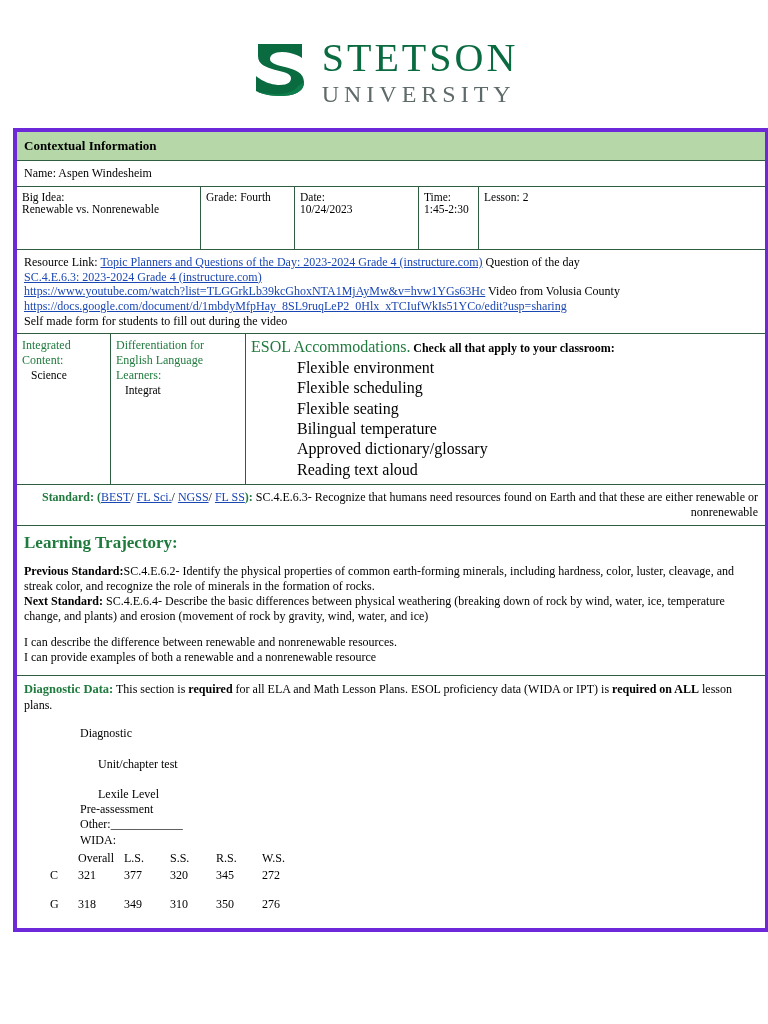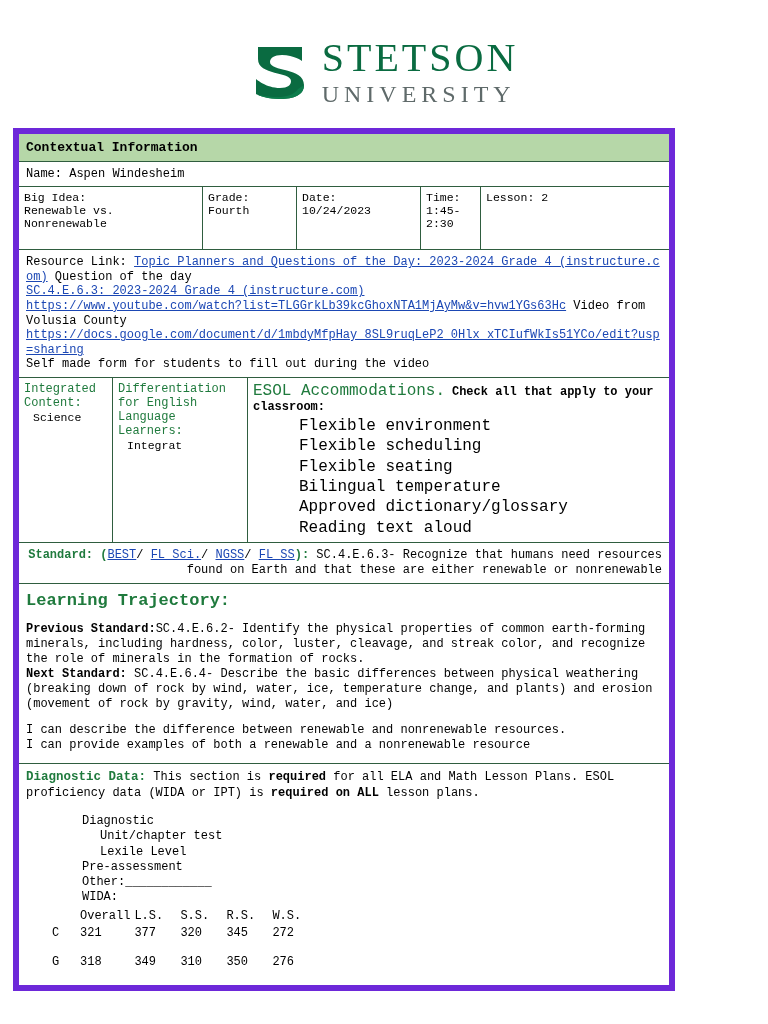--- a/index.html
+++ b/index.html
@@ -26,21 +26,20 @@
     position: absolute;
     top: 38px;
     left: 0;
     width: 768px;
     display: flex;
     justify-content: center;
     align-items: center;
   }
   .logo-inner {
     display: flex;
-    align-items: center;
     gap: 12px;
   }
   .logo-mark {
     width: 60px;
     height: 62px;
     position: relative;
   }
   .logo-text {
     display: flex;
     flex-direction: column;
@@ -59,25 +58,24 @@
     letter-spacing: 5px;
     color: #5f6a6a;
     font-weight: normal;
     margin-top: 4px;
   }
   
   .doc {
     position: absolute;
     left: 13px;
     top: 128px;
-    width: 662px;
-    border: 6px solid #6d28d9;
+    width: 756px;
+    border: 4px solid #6d28d9;
     box-sizing: border-box;
     font-size: 11.5px;
-    font-family: Liberation Mono, monospace;
   }
   .row {
     display: flex;
     border-bottom: 1px solid #2f5d3f;
   }
   .row:last-child { border-bottom: none; }
   .cell {
     padding: 4px 5px;
     box-sizing: border-box;
     border-right: 1px solid #2f5d3f;
@@ -161,21 +159,21 @@
 
   
   .diag {
     padding: 6px 7px 14px 7px;
     font-size: 12px;
     line-height: 1.27;
   }
   .diag-label { color: #1f7a3d; font-weight: bold; font-size: 12.5px; }
   .diag-list { margin-top: 13px; padding-left: 26px; }
   .pad1 { padding-left: 30px; }
-  .pad2 { padding-left: 48px; }
+  .pad2 { padding-left: 48px; margin-top: 15px; }
   .wida-table {
     margin-top: 2px;
     border-collapse: collapse;
     font-size: 12px;
   }
   .wida-table td {
     padding: 1px 0;
   }
   .wc0 { width: 20px; }
   .wc { width: 42px; text-align: left; padding-left: 4px !important; }

